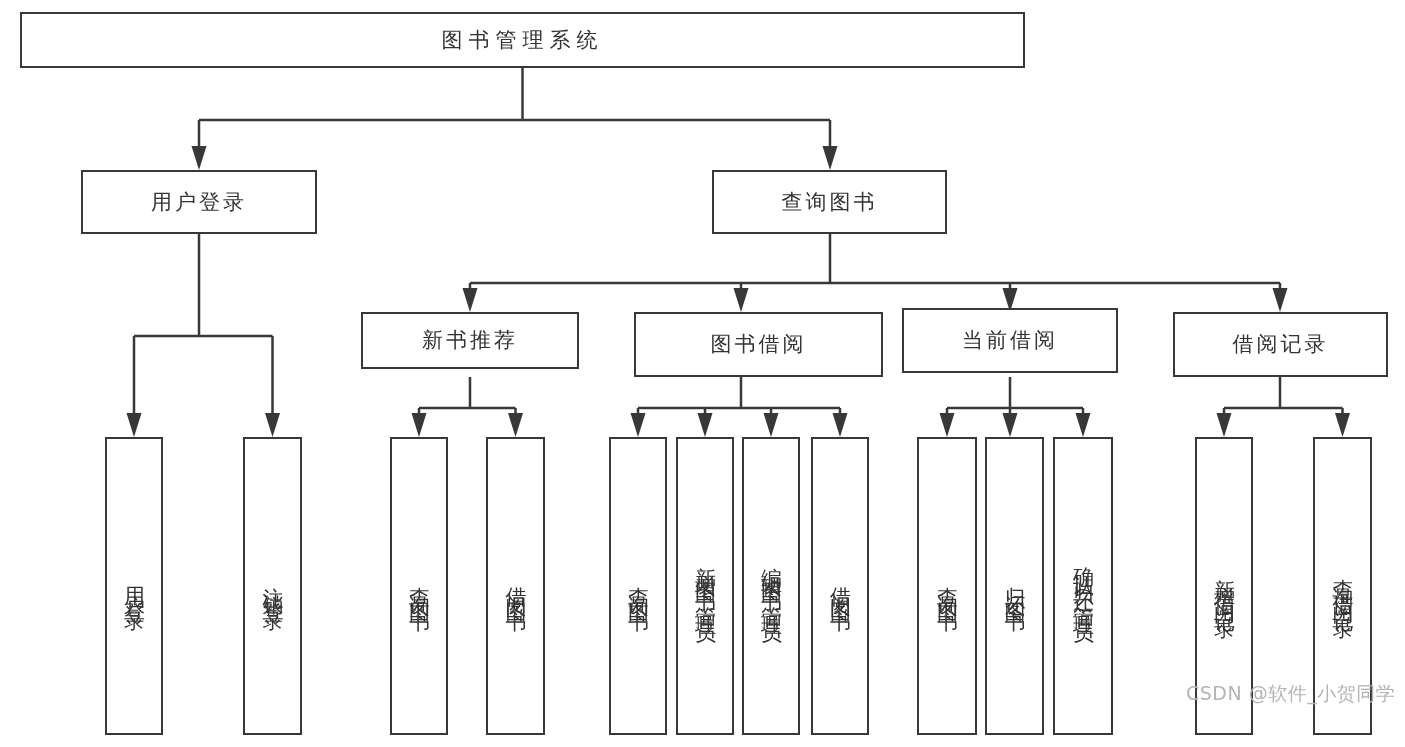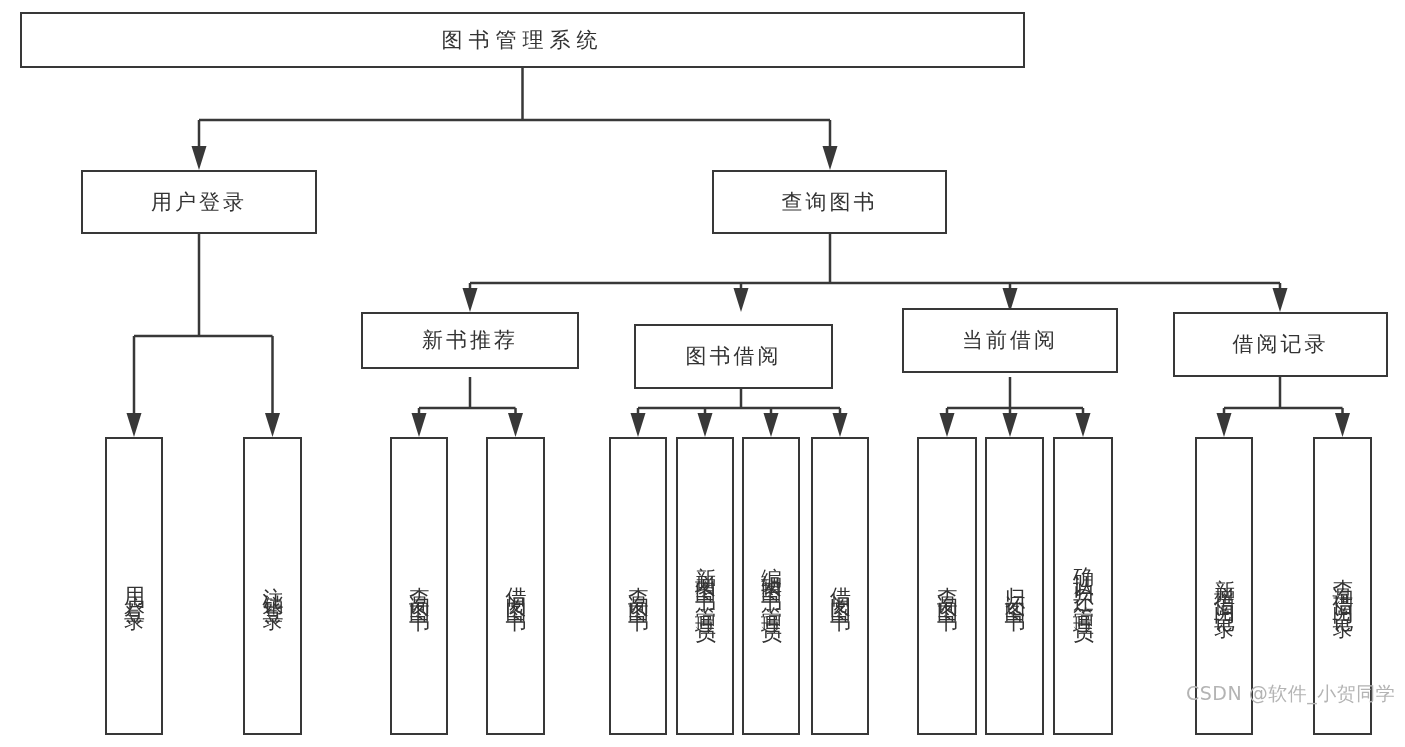--- a/index.html
+++ b/index.html
@@ -109,21 +109,21 @@
   <div class="node h" style="left:81px;top:170px;width:236px;height:64px">
     <span>用户登录</span>
   </div>
   <div class="node h" style="left:712px;top:170px;width:235px;height:64px">
     <span>查询图书</span>
   </div>
 
   <div class="node h" style="left:361px;top:312px;width:218px;height:57px">
     <span>新书推荐</span>
   </div>
-  <div class="node h" style="left:634px;top:324px;width:199px;height:65px">
+  <div class="node h" style="left:634px;top:312px;width:249px;height:65px">
     <span>图书借阅</span>
   </div>
   <div class="node h" style="left:902px;top:308px;width:216px;height:65px">
     <span>当前借阅</span>
   </div>
   <div class="node h" style="left:1173px;top:312px;width:215px;height:65px">
     <span>借阅记录</span>
   </div>
 
   <div class="node v" style="left:105px;top:437px;width:58px;height:298px">

